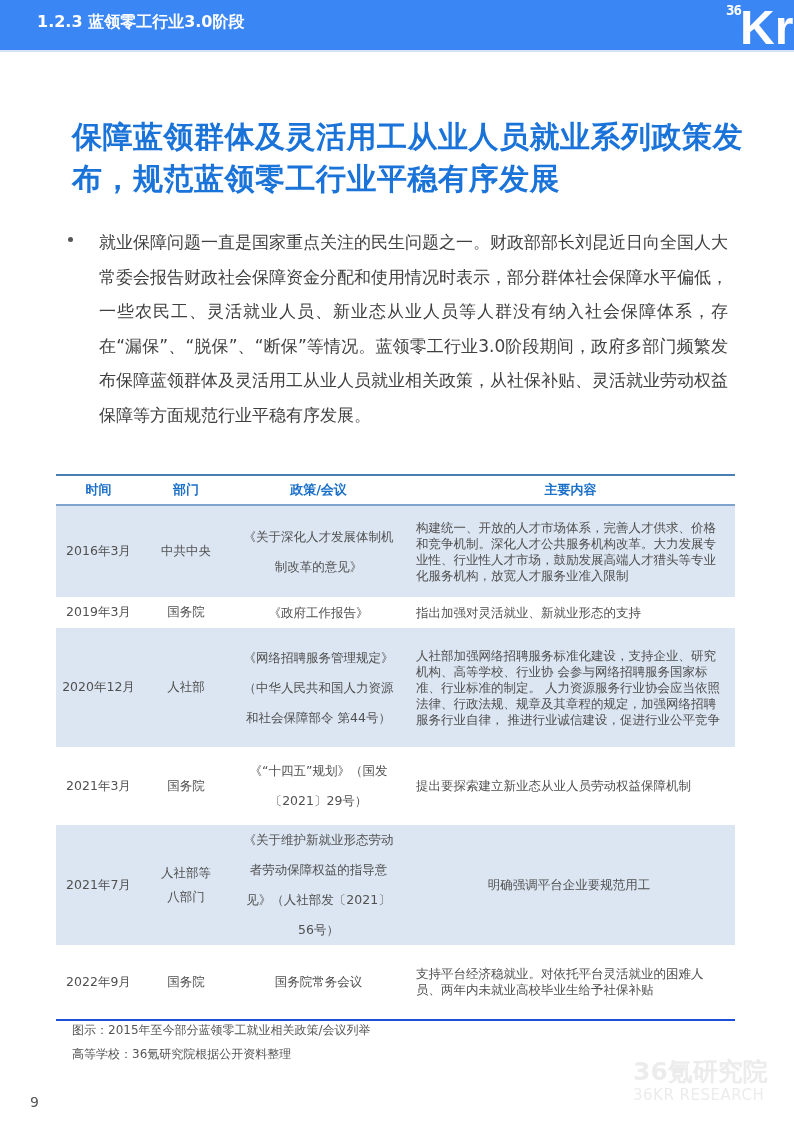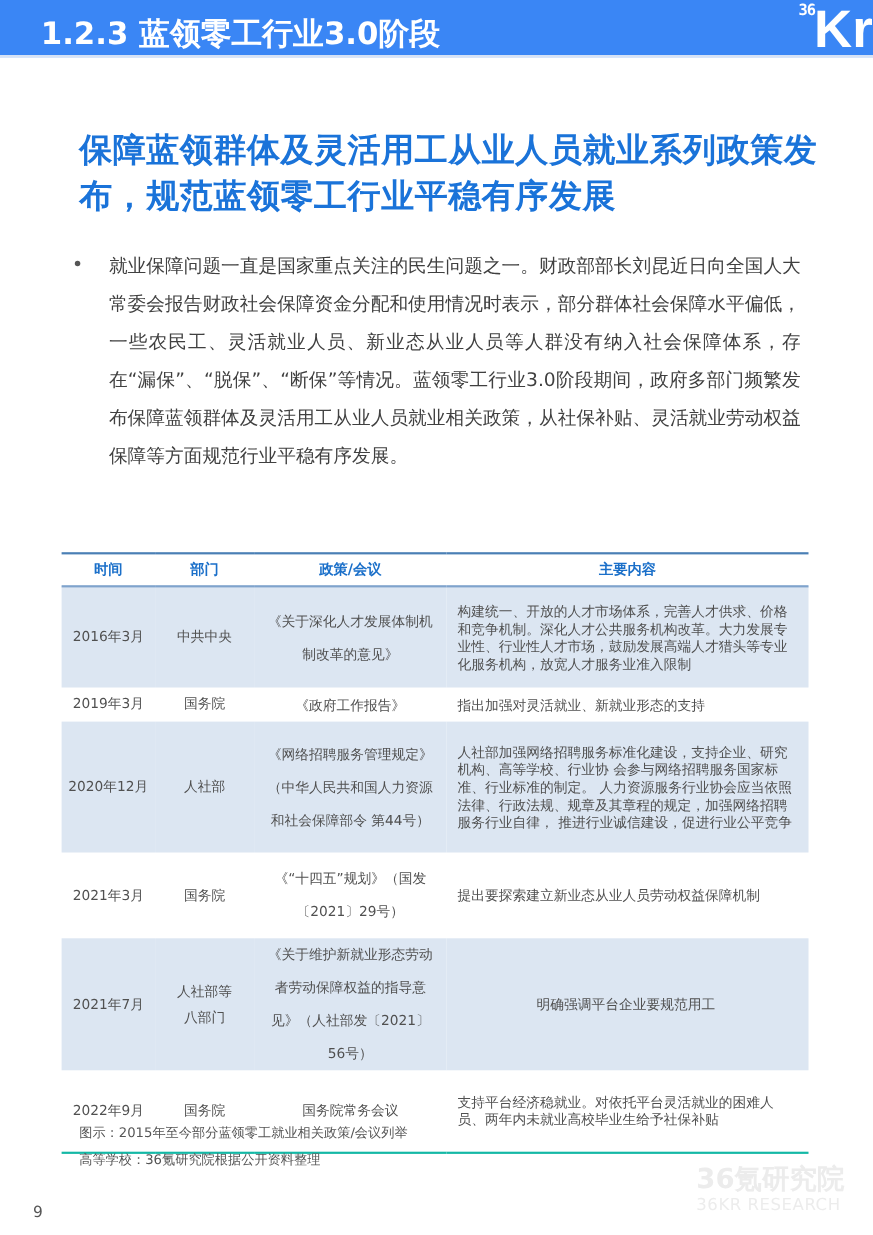--- a/index.html
+++ b/index.html
@@ -6,21 +6,21 @@
     html, body { width: 794px; height: 1123px; background: #ffffff; overflow: hidden; }
     body { position: relative; font-family: "DejaVu Sans", "Liberation Sans", sans-serif; color: #404040; }
 
     .header-bar {
       position: absolute; left: 0; top: 0; width: 794px; height: 52px;
       background: #3a86f5;
       border-bottom: 2px solid #d6e2f5;
     }
     .header-title {
       position: absolute; left: 37px; top: 12px;
-      font-size: 28px; font-weight: bold; color: #ffffff; letter-spacing: 0px;
+      font-size: 16px; font-weight: bold; color: #ffffff; letter-spacing: 0px;
     }
     .logo {
       position: absolute; left: 722px; top: 0; width: 72px; height: 52px; overflow: hidden;
     }
     .logo-36 {
       position: absolute; left: 4px; top: 2px; font-size: 14px; font-weight: bold; color: #ffffff;
       letter-spacing: -1px; font-family: "DejaVu Sans Mono", monospace;
     }
     .logo-k {
       position: absolute; left: 18px; top: 2px; font-size: 48px; font-weight: bold; color: #ffffff; line-height: 52px;
@@ -35,23 +35,23 @@
 
     .bullet-block { position: absolute; left: 68px; top: 225px; width: 660px; }
     .bullet-dot {
       position: absolute; left: 0; top: 12px; width: 5px; height: 5px; background: #555; border-radius: 50%;
     }
     .bullet-text {
       margin-left: 31px; font-size: 17px; line-height: 34.5px; color: #404040; text-align: justify;
     }
 
     .policy-table {
-      position: absolute; left: 56px; top: 502px; width: 679px;
+      position: absolute; left: 56px; top: 474px; width: 679px;
       border-collapse: collapse; table-layout: fixed;
-      border-top: 2px solid #4a7fb5; border-bottom: 2px solid #14b8a6;
+      border-top: 2px solid #4a7fb5; border-bottom: 2px solid #1d4ed8;
     }
     .policy-table th {
       height: 30px; font-size: 13px; font-weight: bold; color: #1a6fc9; text-align: center;
       border-bottom: 2px solid #7fa3cc; background: #ffffff;
     }
     .policy-table td {
       font-size: 12.5px; color: #505050; text-align: center; vertical-align: middle;
       padding: 2px 4px;
     }
     .policy-table tr.shade td { background: #dce6f2; }

